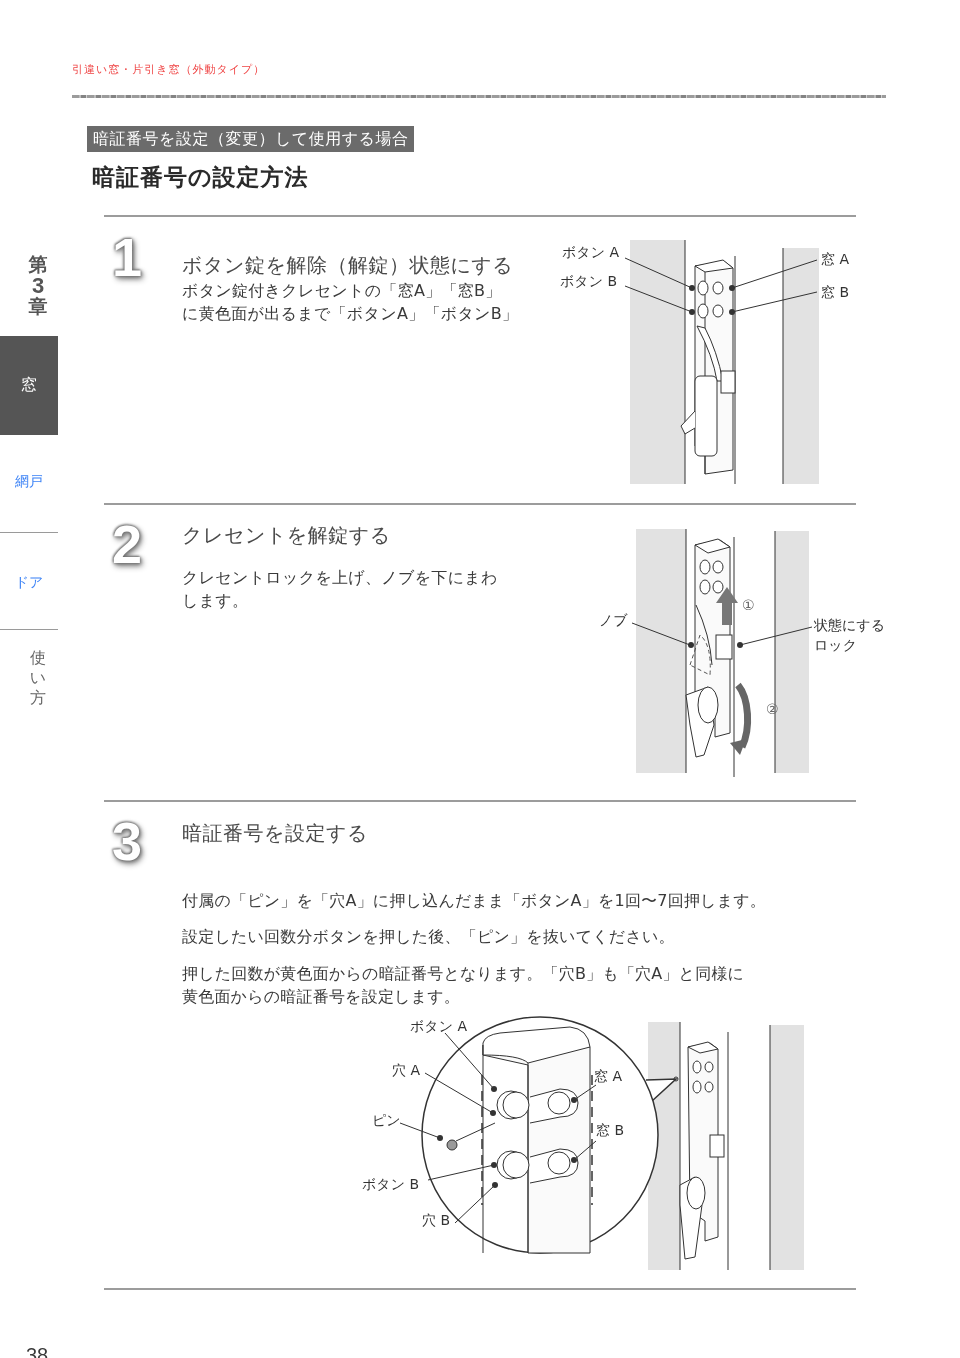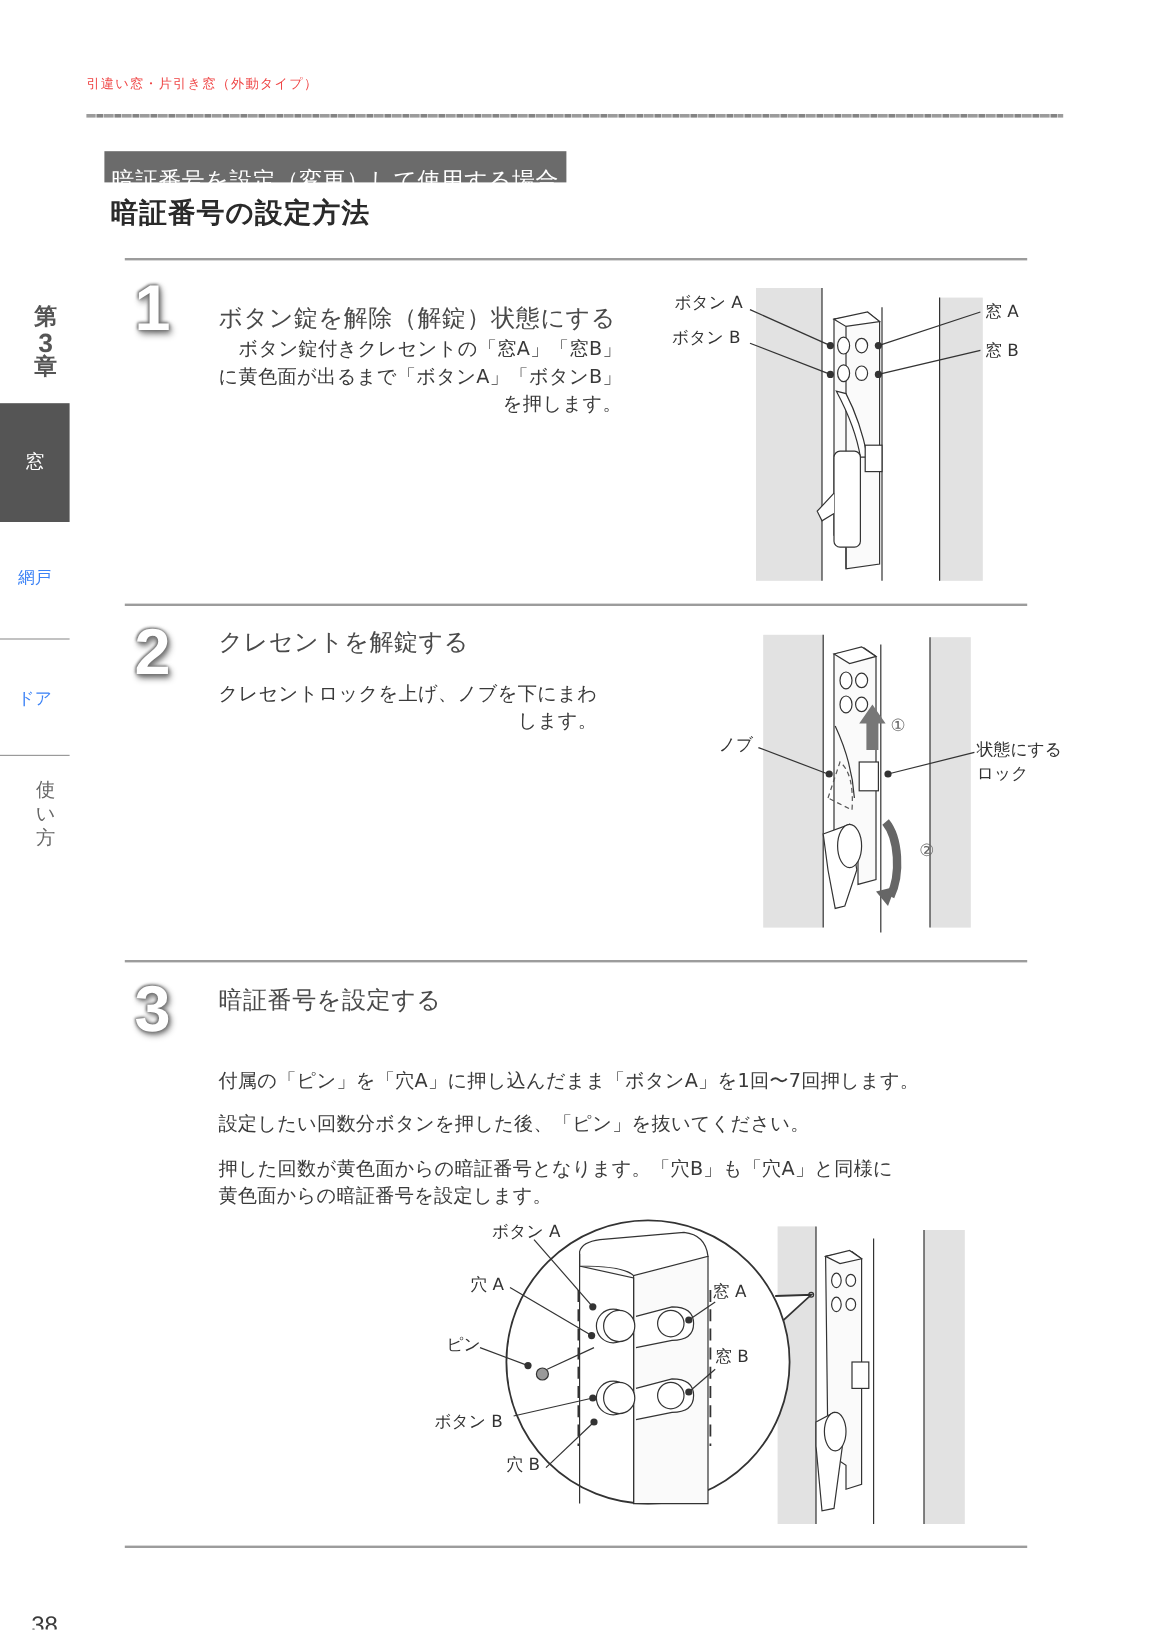--- a/index.html
+++ b/index.html
@@ -4,37 +4,37 @@
 <style>
   * { box-sizing: border-box; margin: 0; padding: 0; }
   html, body { width: 960px; height: 1358px; background: #ffffff; overflow: hidden; }
   body { position: relative; font-family: "DejaVu Sans", "Liberation Sans", sans-serif; color: #3a3a3a; }
 
   .header-title { position: absolute; left: 72px; top: 62px; font-size: 11px; color: #ef4444; letter-spacing: 1px; }
   .header-rule { position: absolute; left: 72px; top: 95px; width: 814px; height: 3px;
     background: repeating-linear-gradient(90deg, #8a8a8a 0 7px, #b0b0b0 7px 9px, #6e6e6e 9px 14px, #c8c8c8 14px 15px);
     opacity: 0.85; }
 
-  .section-badge { position: absolute; left: 87px; top: 126px; height: 26px; padding: 12px 6px;
-    background: #6b6b6b; color: #ffffff; font-size: 19px; line-height: 26px; letter-spacing: 0.5px; }
+  .section-badge { position: absolute; left: 87px; top: 126px; height: 26px; padding: 0 6px;
+    background: #6b6b6b; color: #ffffff; font-size: 16px; line-height: 26px; letter-spacing: 0.5px; font-family: Liberation Serif, serif; }
   .page-title { position: absolute; left: 92px; top: 162px; font-size: 23px; font-weight: bold; color: #2a2a2a; letter-spacing: 1px; }
 
   
   .side-chapter { position: absolute; left: 24px; top: 254px; width: 28px; text-align: center; font-size: 19px; font-weight: bold; color: #555; line-height: 21px; }
   .side-active { position: absolute; left: 0; top: 336px; width: 58px; height: 99px; background: #555555; color: #fff; font-size: 16px; display: flex; align-items: center; justify-content: center; }
   .side-item { position: absolute; left: 0; width: 58px; text-align: center; color: #3b82f6; font-size: 14px; }
   .side-rule { position: absolute; left: 0; width: 58px; height: 1px; background: #9a9a9a; }
   .side-vertical { position: absolute; left: 26px; top: 648px; width: 24px; font-size: 16px; color: #666; line-height: 20px; text-align: center; }
 
   .step-rule { position: absolute; left: 104px; width: 752px; height: 2px; background: #9c9c9c; }
   .step-num { position: absolute; left: 112px; font-size: 54px; font-weight: bold; color: #ffffff;
     font-family: "Liberation Sans", sans-serif;
     text-shadow: 0 0 3px #666, 1px 1px 4px #777, -1px -1px 2px #999, 2px 3px 6px #888; }
   .step-title { position: absolute; left: 182px; font-size: 20px; color: #4a4a4a; letter-spacing: 0.5px; }
-  .step-body { position: absolute; left: 182px; font-size: 16px; color: #3a3a3a; line-height: 23px; letter-spacing: 0.3px; text-align: right; }
+  .step-body { position: absolute; left: 182px; font-size: 16px; color: #3a3a3a; line-height: 23px; letter-spacing: 0.3px; }
   .step-para { position: absolute; left: 182px; font-size: 16px; color: #3a3a3a; line-height: 22px; letter-spacing: 0.2px; margin-top: 35px; }
 
   .label { position: absolute; font-size: 14px; color: #333; white-space: nowrap; }
   .figure { position: absolute; }
 
   .page-number { position: absolute; left: 26px; top: 1316px; font-size: 20px; color: #3a3a3a; font-family: "Liberation Sans", sans-serif; margin-top: 28px; }
 </style>
 </head>
 <body>
 
@@ -61,21 +61,20 @@
   <div>い</div>
   <div>方</div>
 </div>
 
 <div class="step-rule" style="top:215px;"></div>
 <div class="step-num" style="top:226px;">1</div>
 <div class="step-title" style="top:252px;">ボタン錠を解除（解錠）状態にする</div>
 <div class="step-body" style="top:279px;">
   <div>ボタン錠付きクレセントの「窓A」「窓B」</div>
   <div>に黄色面が出るまで「ボタンA」「ボタンB」</div>
-  <div>を押します。</div>
 </div>
 
 <svg class="figure" style="left:555px; top:236px;" width="310" height="250">
   <rect x="75" y="4" width="55" height="244" fill="#e2e2e2"></rect>
   <rect x="228" y="12" width="36" height="236" fill="#e2e2e2"></rect>
   <line x1="130" y1="4" x2="130" y2="248" stroke="#333" stroke-width="1"></line>
   <line x1="180" y1="20" x2="180" y2="248" stroke="#333" stroke-width="1"></line>
   <line x1="228" y1="12" x2="228" y2="248" stroke="#333" stroke-width="1"></line>
 
   <path d="M140 30 L170 26 L178 32 L178 234 L150 238 L150 220 L140 210 Z" fill="#fafafa" stroke="#333" stroke-width="1"></path>

